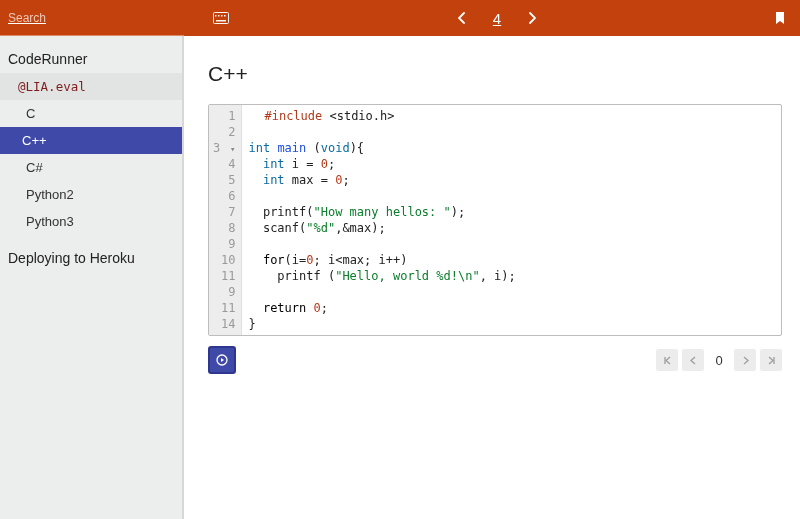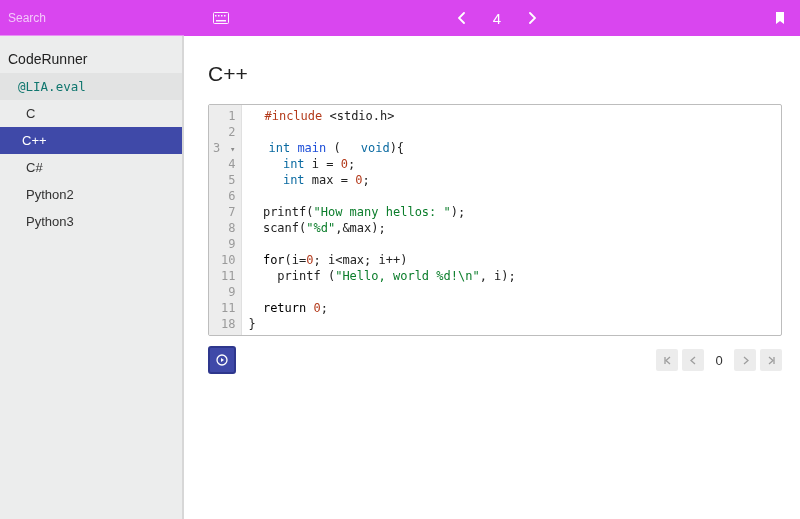--- a/index.html
+++ b/index.html
@@ -1,23 +1,24 @@
 <!DOCTYPE html>
 <html><head>
 <meta charset="utf-8">
 <style>
   * { margin: 0; padding: 0; box-sizing: border-box; }
   html, body { width: 800px; height: 519px; font-family: -apple-system, BlinkMacSystemFont, "Segoe UI", Arial, sans-serif; overflow: hidden; background: #fff; }
   .topbar {
     height: 36px;
-    background: #d946ef;
+    background: #c2410c;
     display: flex;
     align-items: center;
     color: #fff;
     font-size: 13px;
+    text-decoration: underline;
   }
   .search {
     flex: 0 0 184px;
     height: 100%;
     display: flex;
     align-items: center;
     padding: 0 8px;
     border-bottom: 1px solid rgba(255,255,255,0.4);
   }
   .search input {
@@ -58,21 +59,21 @@
   }
   .sidebar {
     width: 184px;
     background: #eceded;
     border-right: 2px solid #d7d7d7;
     overflow-y: auto;
     font-size: 13px;
     color: #222;
   }
   .side-group { padding: 15px 8px 6px; font-size: 14px; color: #222; }
-  .side-sub  { padding: 6px 8px 6px 18px; font-size: 12.5px; color: #0f766e; background:#e2e3e3; font-family: ui-monospace, SFMono-Regular, Menlo, monospace; }
+  .side-sub  { padding: 6px 8px 6px 18px; font-size: 12.5px; color: #7f1d1d; background:#e2e3e3; font-family: ui-monospace, SFMono-Regular, Menlo, monospace; }
   .side-item {
     padding: 6px 8px 6px 26px;
     font-size: 13px;
     color: #333;
     cursor: pointer;
   }
   .side-item.active {
     background: #3f49a8;
     color: #fff;
     padding-left: 22px;
@@ -106,21 +107,21 @@
   .code {
     padding: 3px 6px;
     flex: 1;
     white-space: pre;
     color: #222;
   }
   .t-kw   { color: #000000; }
   .t-prep { color: #b33a1b; margin-left: 16px; }
   .t-str  { color: #0b7d2b; }
   .t-num  { color: #b33a1b; }
-  .t-type { color: #0a6aa1; margin-left: 20px; }
+  .t-type { color: #0a6aa1; }
   .t-fn   { color: #1d4ed8; }
   .below {
     display: flex;
     justify-content: space-between;
     align-items: center;
     margin-top: 10px;
   }
   .run-btn {
     width: 28px; height: 28px;
     background: #3f49a8;
@@ -183,41 +184,42 @@
   <div class="sidebar">
     <div class="side-group">CodeRunner</div>
     <div class="side-sub">@LIA.eval</div>
     <div id="side-items">
         <div class="side-item">C</div>
         <div class="side-item active">C++</div>
         <div class="side-item">C#</div>
         <div class="side-item">Python2</div>
         <div class="side-item">Python3</div>
       </div>
+    <div class="side-group">Deploying to Heroku</div>
   </div>
 
   <div class="main">
     <h2 class="section-title">C++</h2>
 
     <div class="editor">
       <div class="gutter" id="gutter">
           <div>1</div>
           <div>2</div>
           <div>3 <span class="fold">▾</span></div>
           <div>4</div>
           <div>5</div>
           <div>6</div>
           <div>7</div>
           <div>8</div>
           <div>9</div>
           <div>10</div>
           <div>11</div>
           <div>9</div>
           <div>11</div>
-          <div>18</div>
+          <div>14</div>
         </div>
       <div class="code" id="code"><div><span class="t-prep">#include</span> &lt;stdio.h&gt;</div><div>&nbsp;</div><div><span class="t-type">int</span> <span class="t-fn">main</span> (<span class="t-type">void</span>){</div><div>  <span class="t-type">int</span> i = <span class="t-num">0</span>;</div><div>  <span class="t-type">int</span> max = <span class="t-num">0</span>;</div><div>&nbsp;</div><div>  printf(<span class="t-str">"How many hellos: "</span>);</div><div>  scanf(<span class="t-str">"%d"</span>,&amp;max);</div><div>&nbsp;</div><div>  <span class="t-kw">for</span>(i=<span class="t-num">0</span>; i&lt;max; i++)</div><div>    printf (<span class="t-str">"Hello, world %d!\n"</span>, i);</div><div>&nbsp;</div><div>  <span class="t-kw">return</span> <span class="t-num">0</span>;</div><div>}</div></div>
     </div>
 
     <div class="below">
       <div class="run-btn">
         <svg width="12" height="12" viewBox="0 0 12 12">
             <circle cx="6" cy="6" r="5" fill="none" stroke="#fff" stroke-width="1.3"></circle>
             <path d="M5 4 L8 6 L5 8 Z" fill="#fff"></path>
           </svg>

